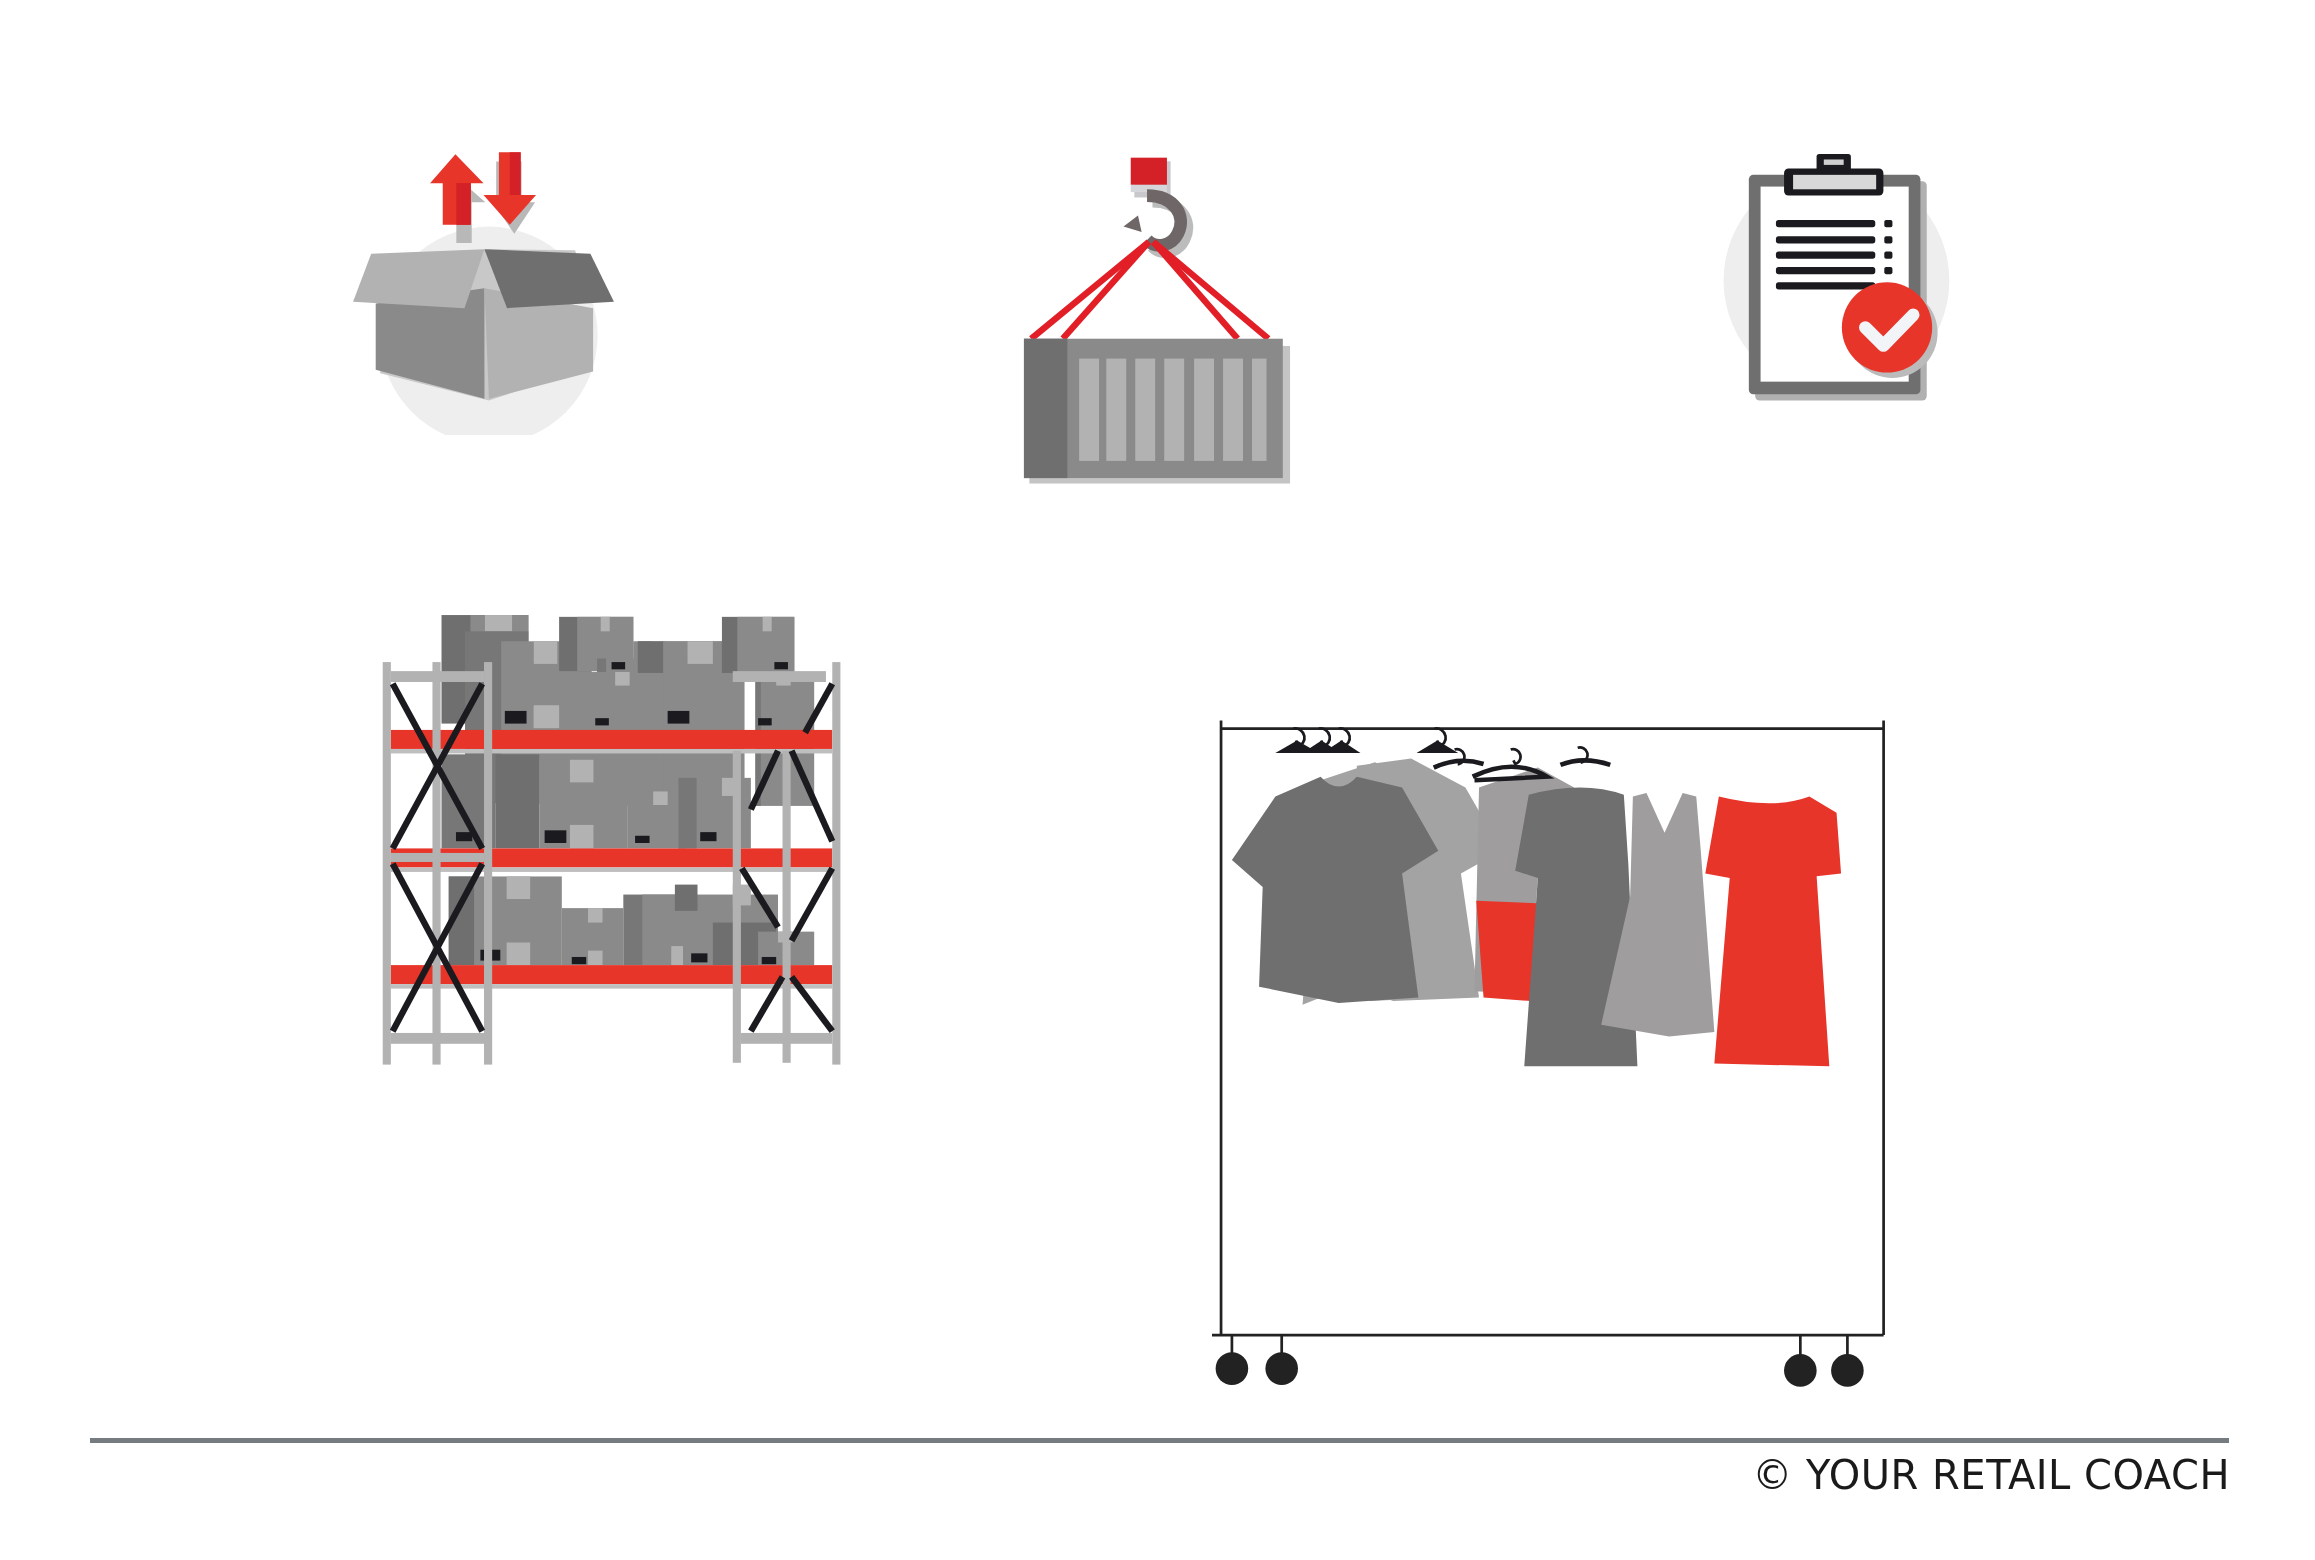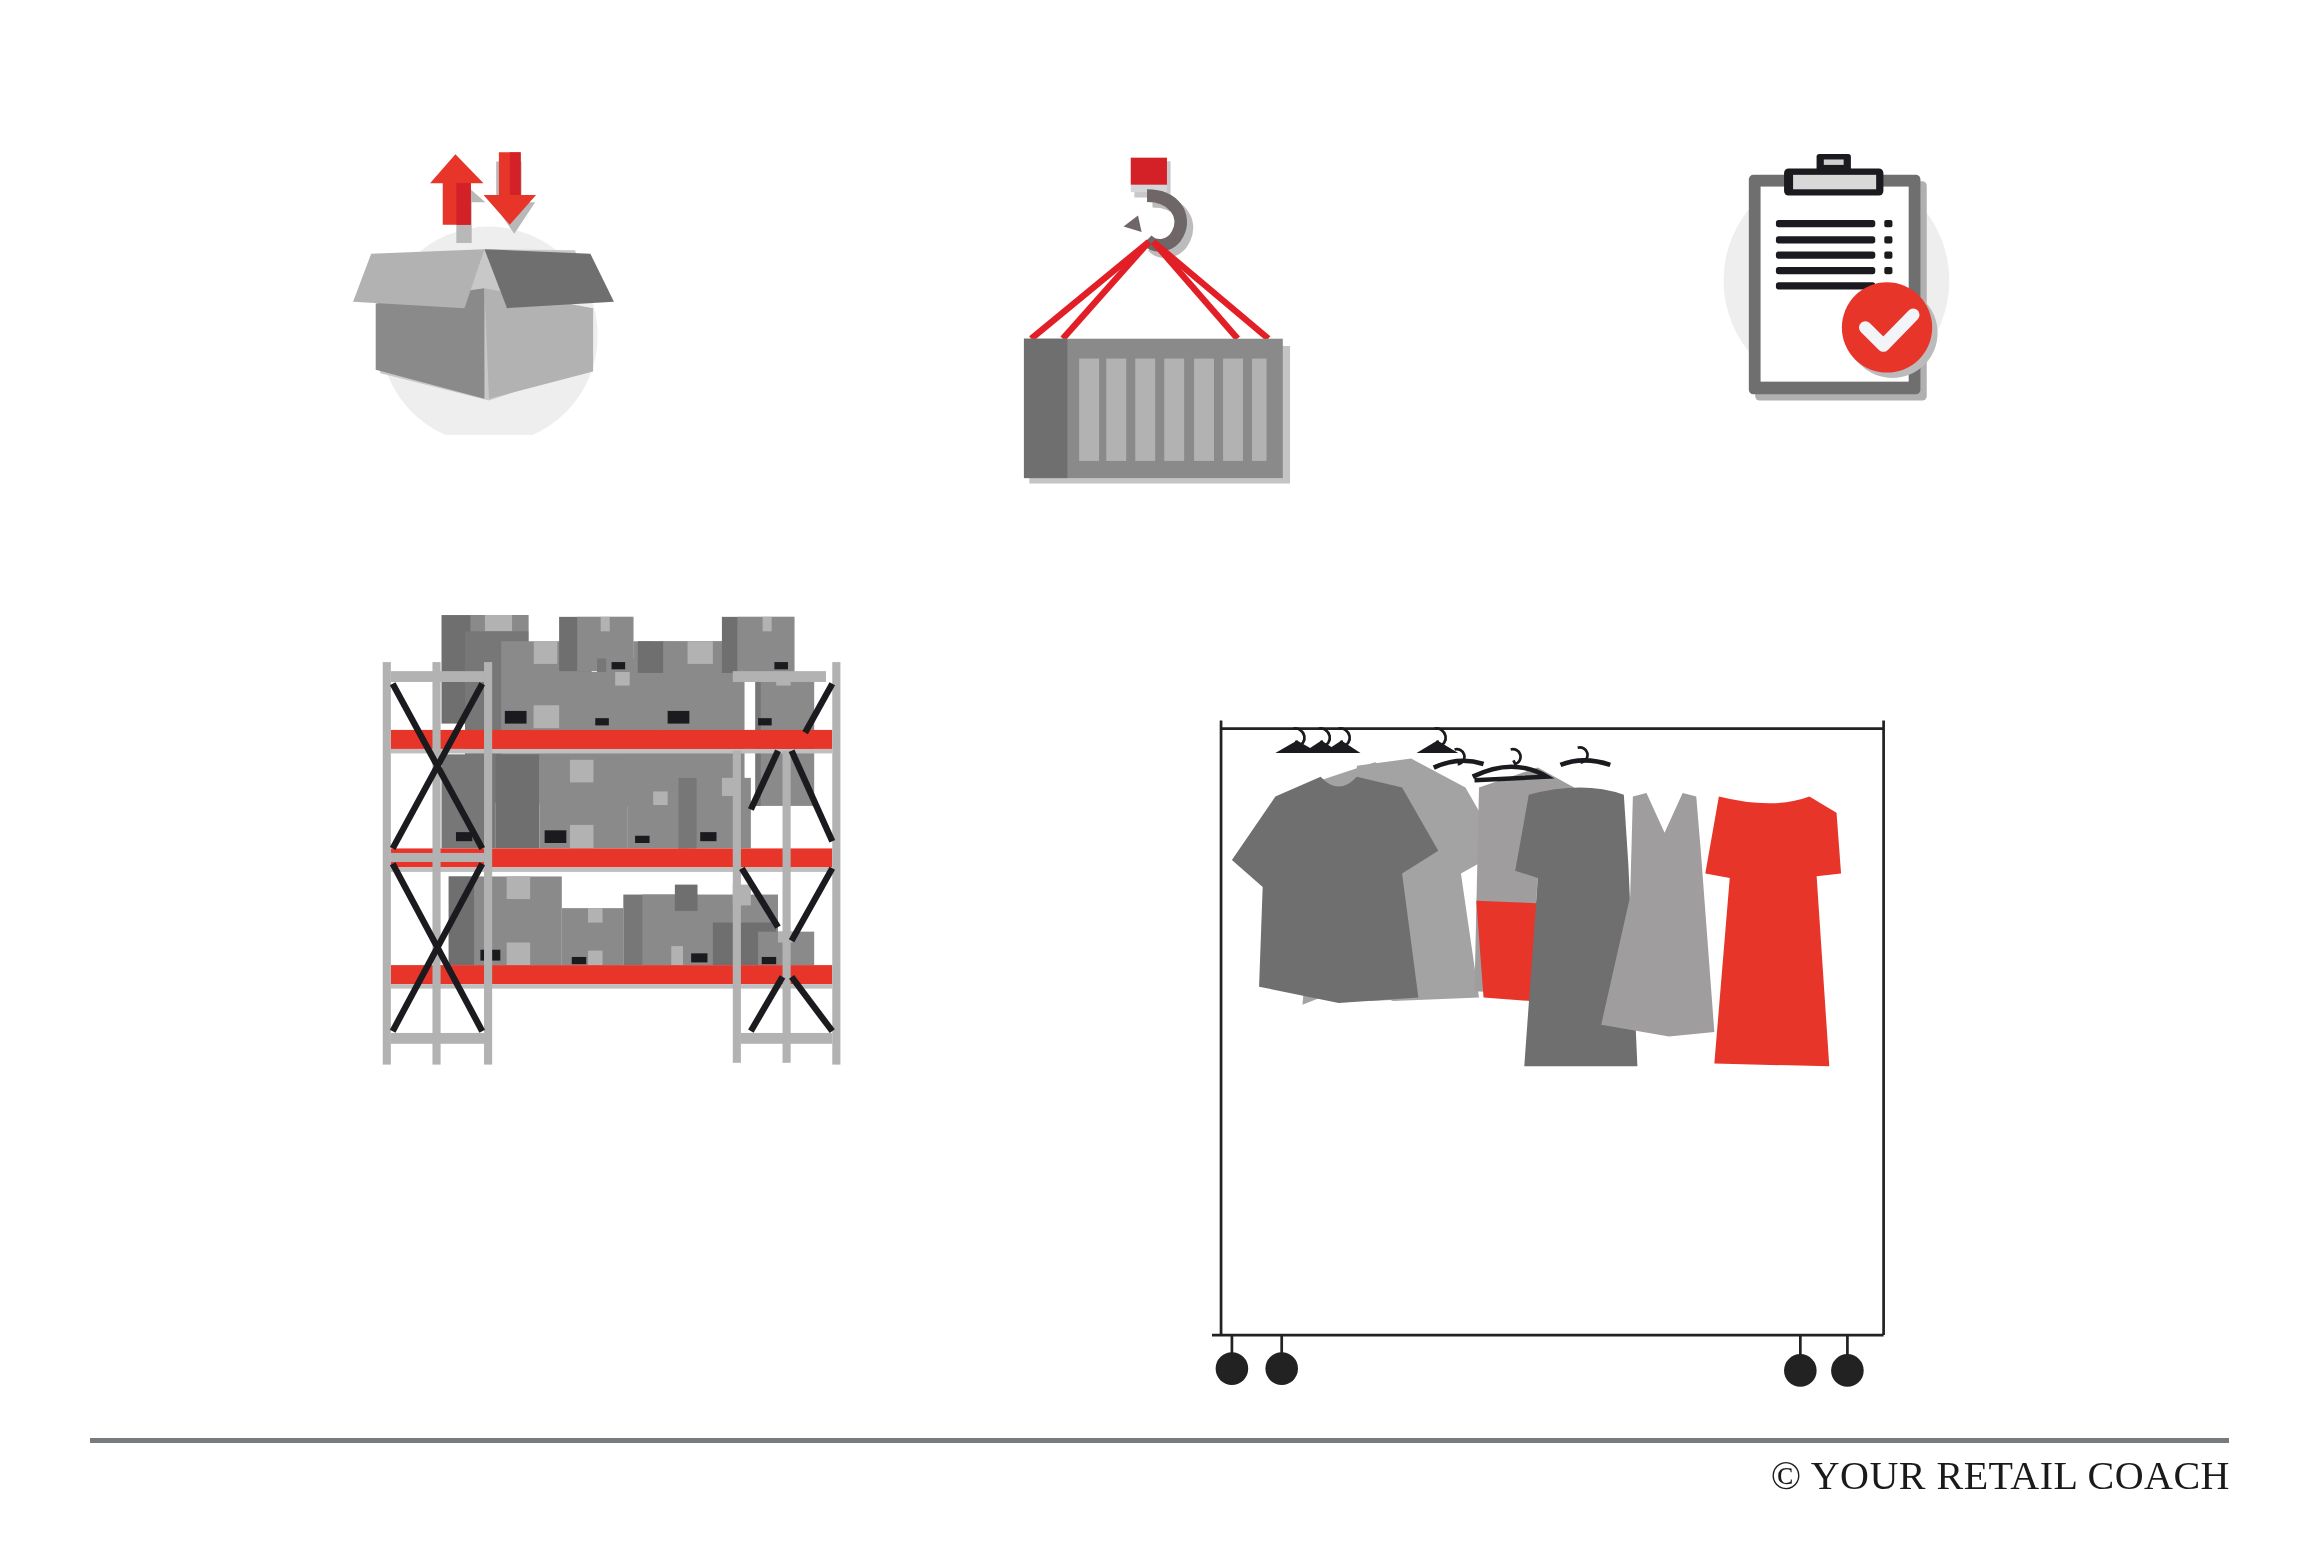--- a/index.html
+++ b/index.html
@@ -1,19 +1,19 @@
 <!DOCTYPE html>
 <html style="font-size:14.5px"><head>
 <meta charset="utf-8">
 <style>
   html, body { margin: 0; padding: 0; background: #ffffff; }
   body { width: 2316px; height: 1560px; position: relative; overflow: hidden; font-family: "DejaVu Sans", "Liberation Sans", sans-serif; }
   .icon { position: absolute; }
   .divider { position: absolute; left: 90px; top: 1438px; width: 2139px; height: 5.4px; background: #767b7f; }
-  .copyright { position: absolute; right: 86px; top: 1452px; font-size: 40px; color: #1a1a1a; letter-spacing: 0.5px; white-space: nowrap; font-family: Liberation Serif, serif; }
+  .copyright { position: absolute; right: 86px; top: 1452px; font-size: 40px; color: #1a1a1a; letter-spacing: 0.5px; white-space: nowrap; }
 </style>
 </head>
 <body>
 
 <svg class="icon" style="left:344px;top:136px" width="308" height="299" viewBox="0 0 340 330">
   <circle cx="160" cy="220" r="120" fill="#eeeeee"></circle>
 
   <polygon points="108,28 150,65 135,65 135,110 118,110 118,65 104,65" fill="#b8b8b8" transform="translate(6,8)"></polygon>
   <polygon points="162,20 190,20 190,65 205,65 182,100 158,65 162,65" fill="#b8b8b8" transform="translate(6,8)"></polygon>
 

